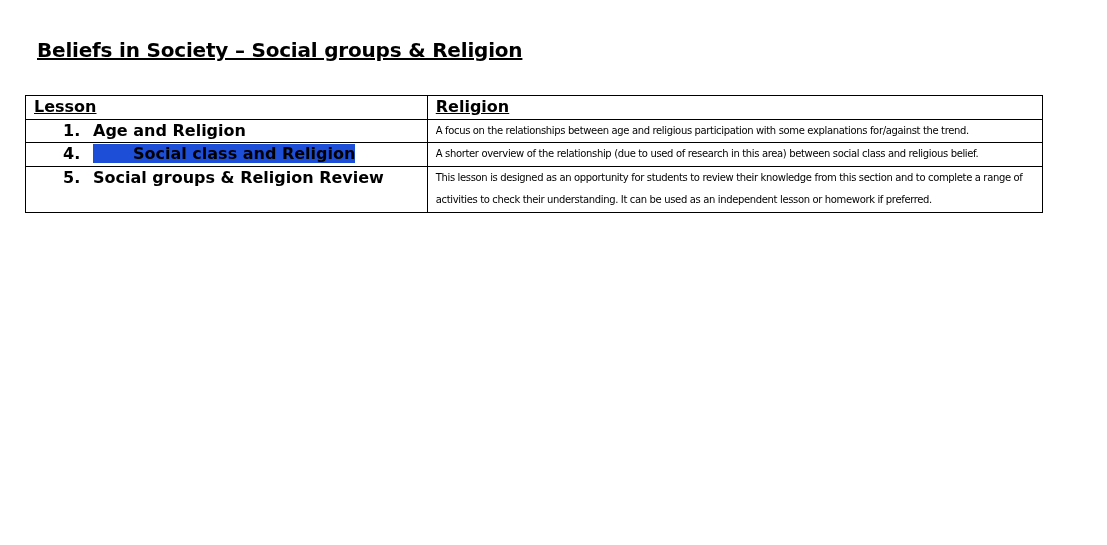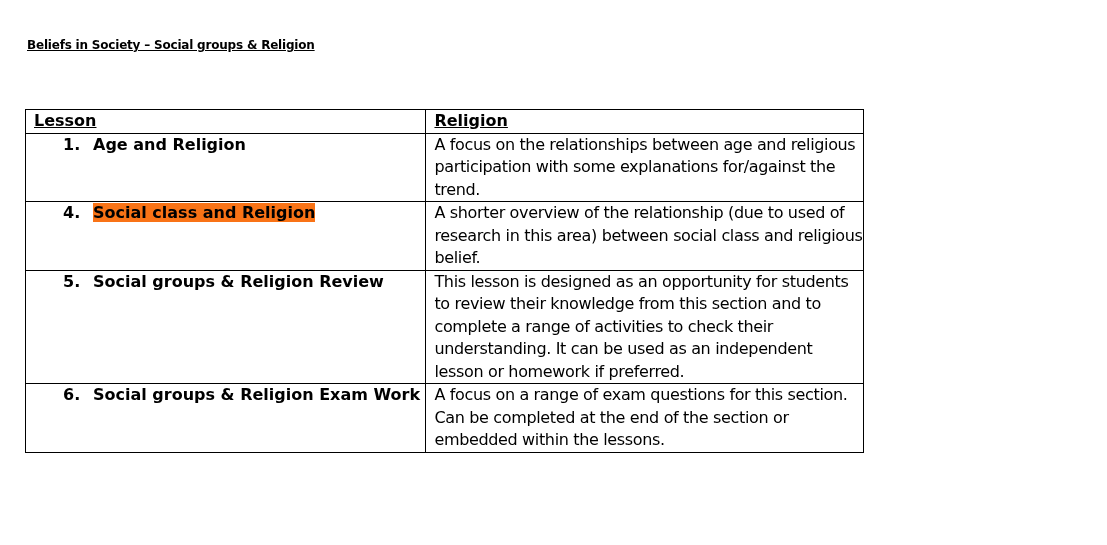--- a/index.html
+++ b/index.html
@@ -10,33 +10,33 @@
     body {
       width: 1107px;
       height: 545px;
       position: relative;
       font-family: "DejaVu Sans", "Liberation Sans", sans-serif;
       color: #000;
       overflow: hidden;
     }
     .doc-title {
       position: absolute;
-      left: 27px;
+      left: 37px;
       top: 38px;
-      font-size: 12px;
+      font-size: 20px;
       font-weight: bold;
       text-decoration: underline;
       letter-spacing: -0.2px;
       white-space: nowrap;
     }
     table.lessons {
       position: absolute;
       left: 25px;
-      top: 109px;
-      width: 839px;
+      top: 95px;
+      width: 1018px;
       border-collapse: collapse;
       font-size: 16px;
       line-height: 22.5px;
     }
     table.lessons td, table.lessons th {
       border: 1px solid #000;
       vertical-align: top;
       padding: 0 0 0 8px;
       text-align: left;
     }
@@ -52,24 +52,25 @@
       white-space: nowrap;
     }
     .lesson-num {
       display: inline-block;
       width: 30px;
       padding-left: 29px;
     }
     .overview-cell {
       font-weight: normal;
       letter-spacing: -0.35px;
-      font-size: 16px;
+      font-size: 10px;
     }
     .hl {
-      background: #f97316;
+      background: #1d4ed8;
+      padding-left: 40px;
     }
   </style>
 </head>
 <body>
 
 <div class="doc-title">Beliefs in Society – Social groups &amp; Religion</div>
 
 <table class="lessons">
   <colgroup>
     <col class="c1">
@@ -93,20 +94,14 @@
         <span class="lesson-num">4.</span><span class="hl">Social class and Religion</span>
       </td>
       <td class="overview-cell">A shorter overview of the relationship (due to used of research in this area) between social class and religious belief.</td>
     </tr>
     <tr>
       <td class="lesson-cell">
         <span class="lesson-num">5.</span><span>Social groups &amp; Religion Review</span>
       </td>
       <td class="overview-cell">This lesson is designed as an opportunity for students to review their knowledge from this section and to complete a range of activities to check their understanding. It can be used as an independent lesson or homework if preferred.</td>
     </tr>
-    <tr>
-      <td class="lesson-cell">
-        <span class="lesson-num">6.</span><span>Social groups &amp; Religion Exam Work</span>
-      </td>
-      <td class="overview-cell">A focus on a range of exam questions for this section. Can be completed at the end of the section or embedded within the lessons.</td>
-    </tr>
   </tbody>
 </table>
 
 </body></html>

